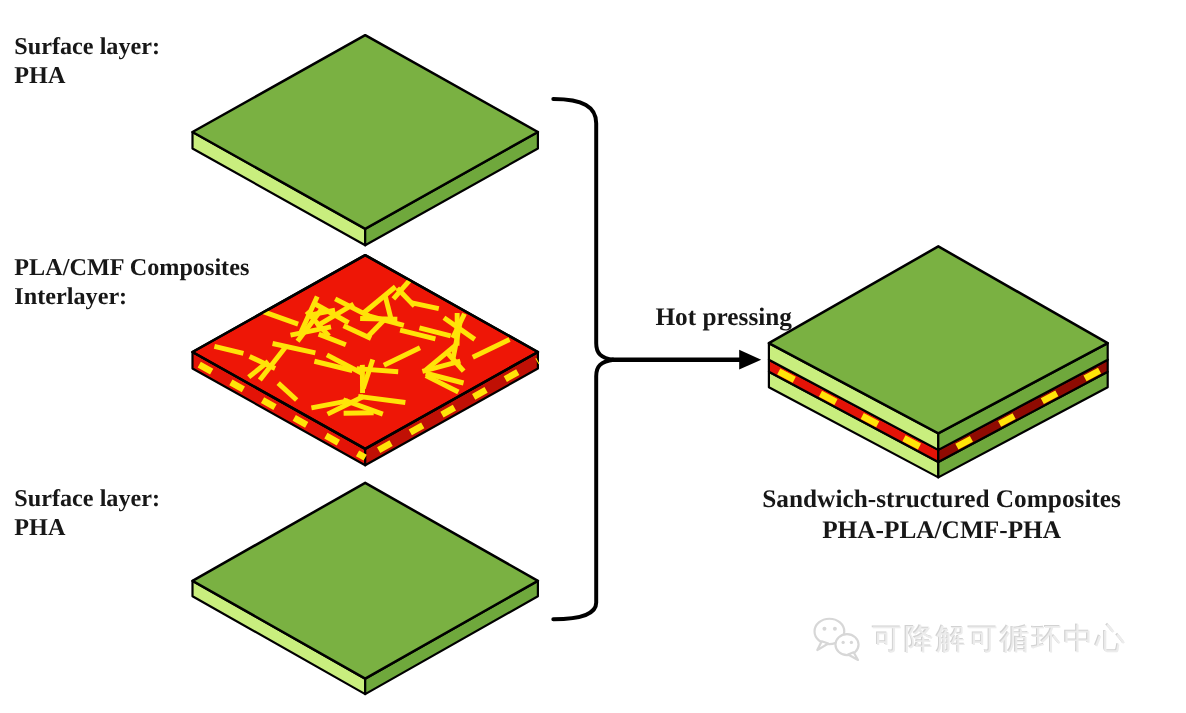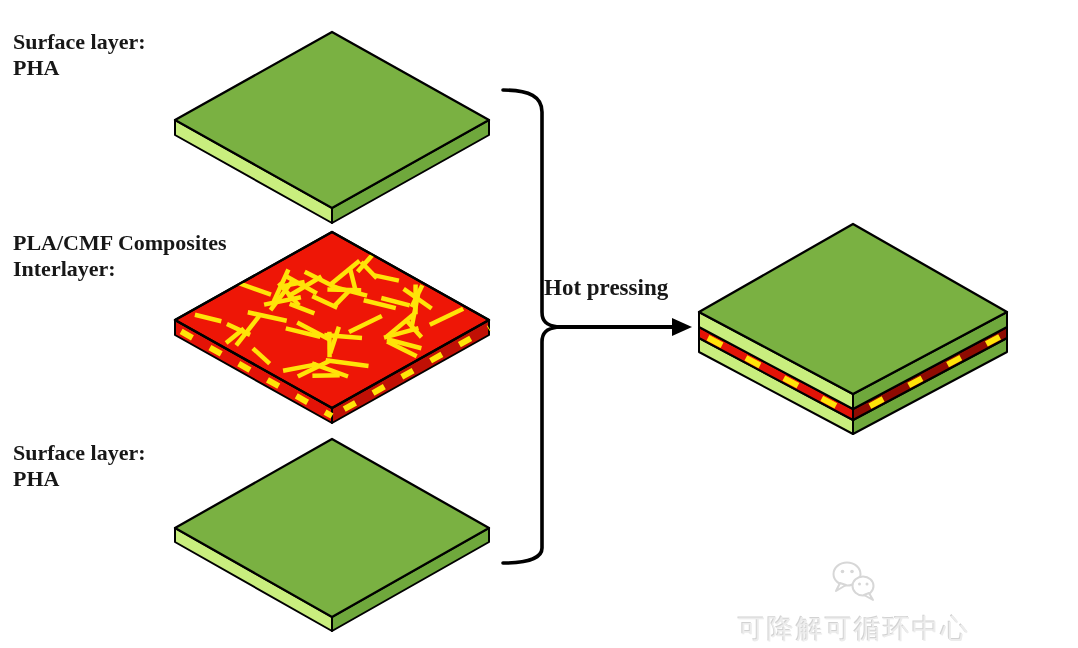--- a/index.html
+++ b/index.html
@@ -6,31 +6,30 @@
   .stage{
     position:relative;width:1078px;height:648px;background:#ffffff;
     overflow:hidden;font-family:"Liberation Serif","DejaVu Serif",serif;
   }
   .stage svg.scene{position:absolute;left:0;top:0;}
   .layer-label{
     position:absolute;color:#171717;font-weight:bold;font-size:22px;line-height:26px;
     white-space:nowrap;
   }
   .process-label{
-    position:absolute;left:544px;top:275px;width:176px;text-align:left;
+    position:absolute;left:544px;top:275px;width:176px;text-align:right;
     color:#171717;font-weight:bold;font-size:23px;white-space:nowrap;
   }
   .result-caption{
     position:absolute;left:666px;top:440px;width:380px;text-align:center;
     color:#171717;font-weight:bold;font-size:23px;line-height:28px;
   }
   .watermark{
     position:absolute;left:738px;top:560px;display:flex;align-items:center;gap:9px;
     font-family:Liberation Mono, monospace;
-    flex-direction:column;
   }
   .watermark .wm-text{
     font-size:27px;letter-spacing:2px;color:#ececec;
     text-shadow:-1px -1px 0 #d2d2d2, 1px 1px 0 #ffffff;
     white-space:nowrap;
   }
 </style>
 </head>
 <body>
 
@@ -149,20 +148,24 @@
     <div>Interlayer:</div>
   </div>
 
   <div class="layer-label" style="left:13px;top:440px;">
     <div>Surface layer:</div>
     <div>PHA</div>
   </div>
 
   <div class="process-label">Hot pressing</div>
 
+  <div class="result-caption">
+    <div>Sandwich-structured Composites</div>
+    <div>PHA-PLA/CMF-PHA</div>
+  </div>
 
   <div class="watermark">
     <svg width="46" height="42" viewBox="0 0 46 42">
       <g fill="#ffffff" stroke="#d7d7d7" stroke-width="2">
         <ellipse cx="16" cy="14" rx="13.5" ry="11.5"></ellipse>
         <path d="M9,23 L5,31 L15,25 Z" stroke-linejoin="round"></path>
         <ellipse cx="32" cy="26" rx="10.5" ry="9.5"></ellipse>
         <path d="M38,33 L42,40 L33,35 Z" stroke-linejoin="round"></path>
       </g>
       <g fill="#d7d7d7" stroke="none">

